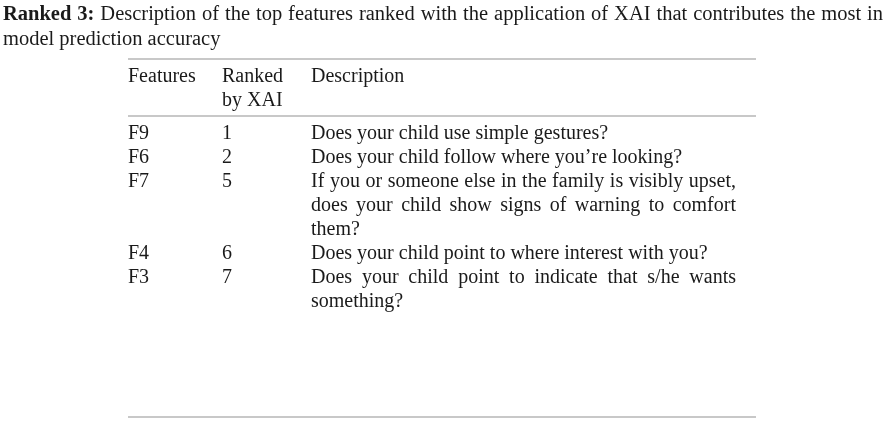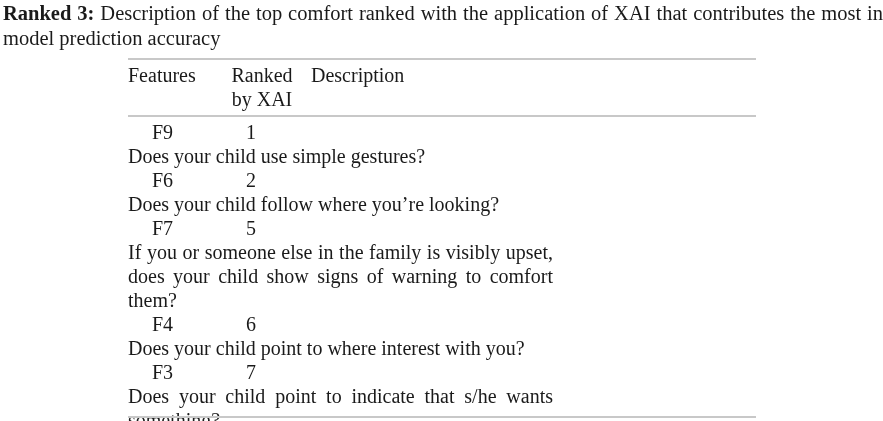--- a/index.html
+++ b/index.html
@@ -64,34 +64,34 @@
       line-height: 24px;
     }
     .tr {
       position: relative;
       display: block;
     }
     .td {
       display: inline-block;
       vertical-align: top;
     }
-    .td.c1 { width: 94px; margin-left: 24px; }
+    .td.c1 { width: 94px; }
     .td.c2 { width: 89px; }
     .td.c3 { width: 425px; text-align: justify; text-align-last: left; }
   </style>
 </head>
 <body>
 
-<div class="caption"><span class="label">Ranked 3:</span><span> Description of the top comfort ranked with the application of XAI that contributes the most in model prediction accuracy</span></div>
+<div class="caption"><span class="label">Ranked 3:</span><span> Description of the top features ranked with the application of XAI that contributes the most in model prediction accuracy</span></div>
 
 <div class="rule top"></div>
 
 <div class="thead">
   <div class="th c1">Features</div>
-  <div class="th c2" style="white-space: normal; text-align: center;">Ranked by XAI</div>
+  <div class="th c2" style="white-space: normal;">Ranked by XAI</div>
   <div class="th c3">Description</div>
 </div>
 
 <div class="rule mid"></div>
 
 <div class="tbody">
   <div class="tr">
     <span class="td c1">F9</span><span class="td c2">1</span><span class="td c3">Does your child use simple gestures?</span>
   </div>
   <div class="tr">

